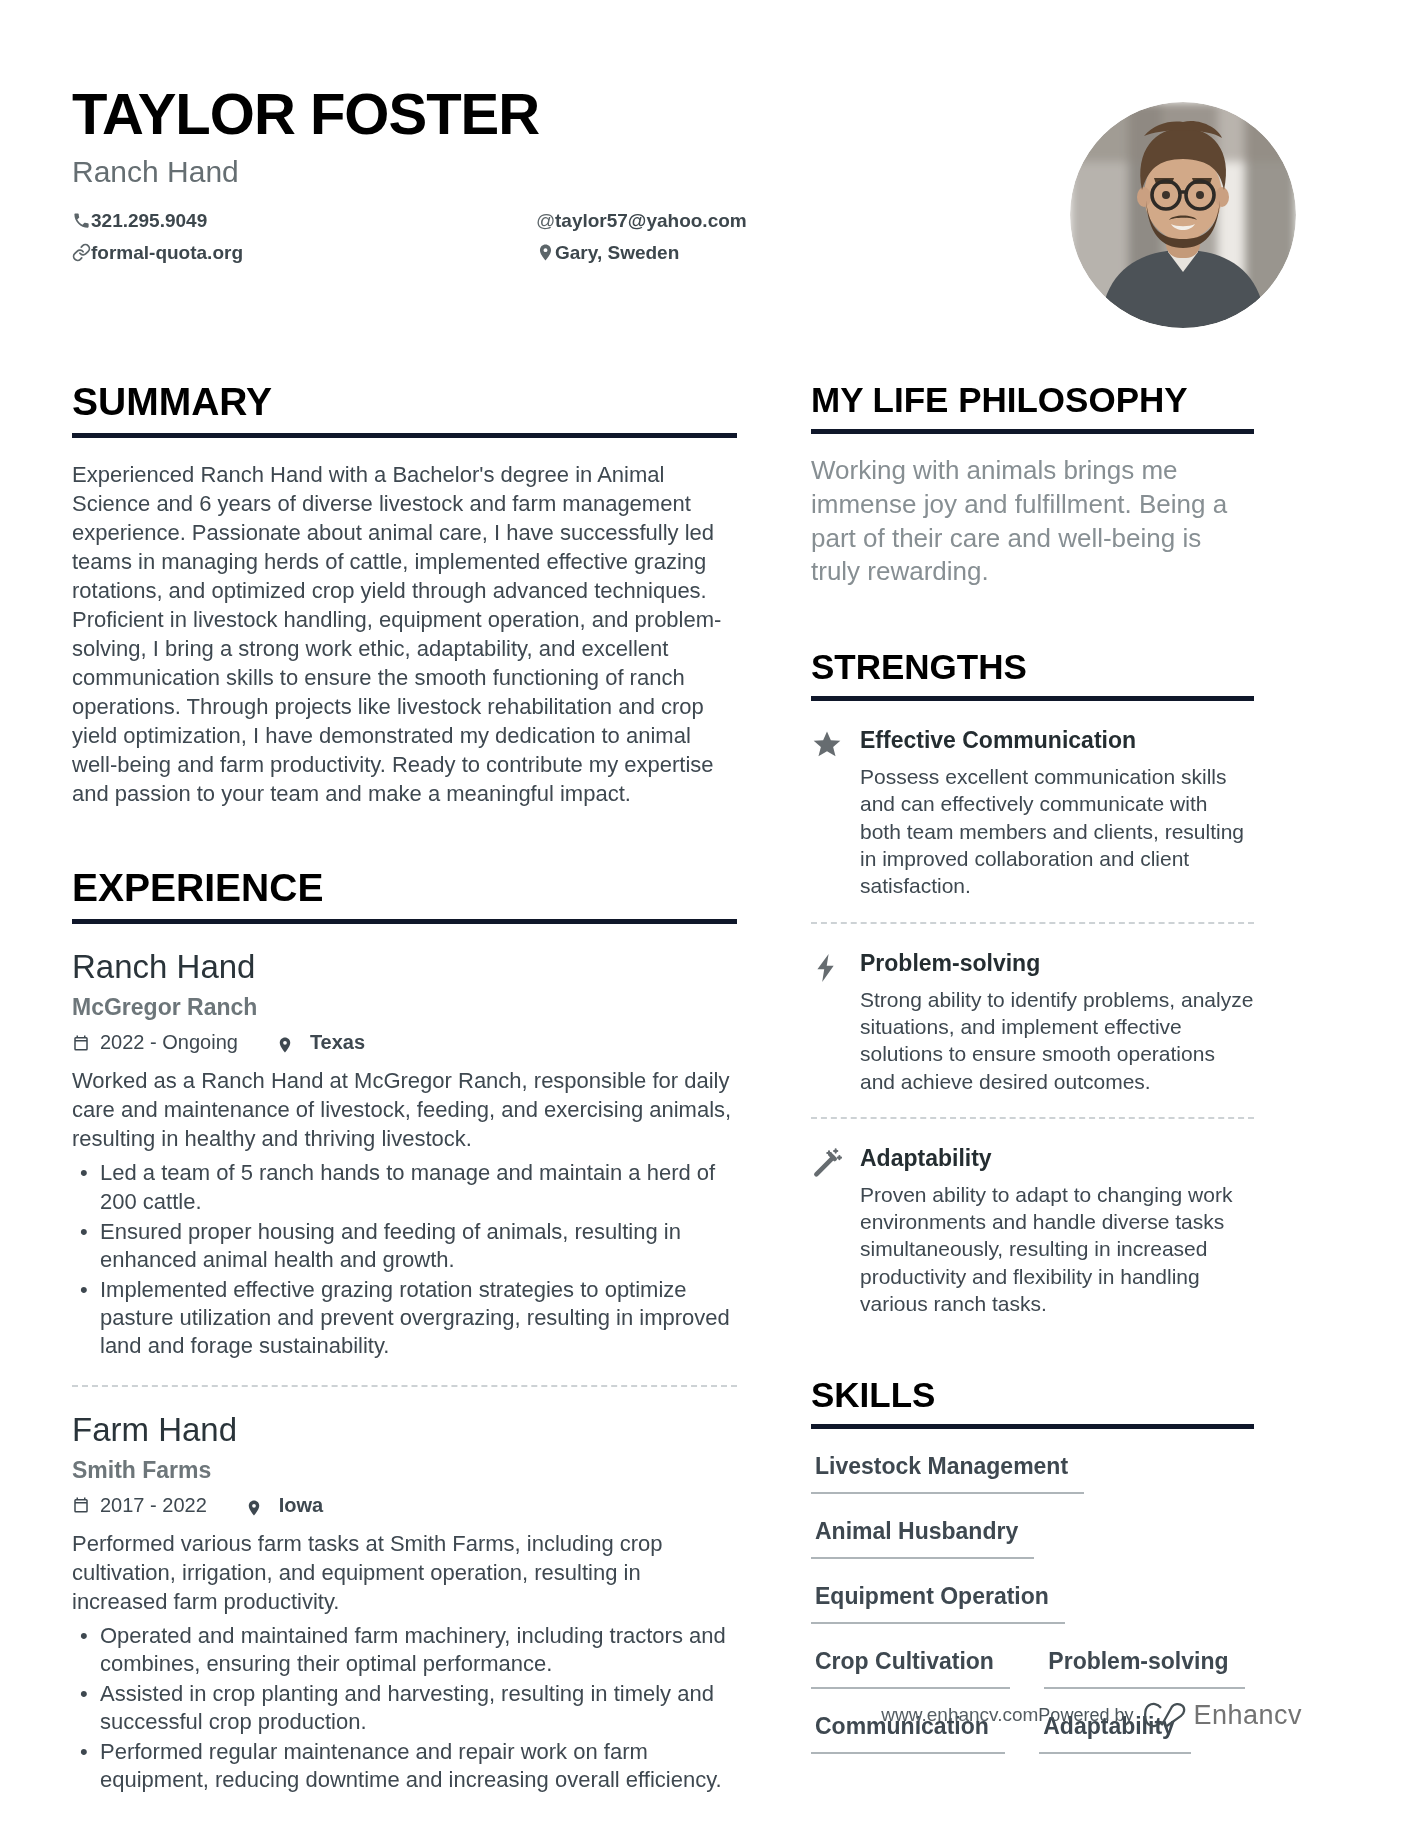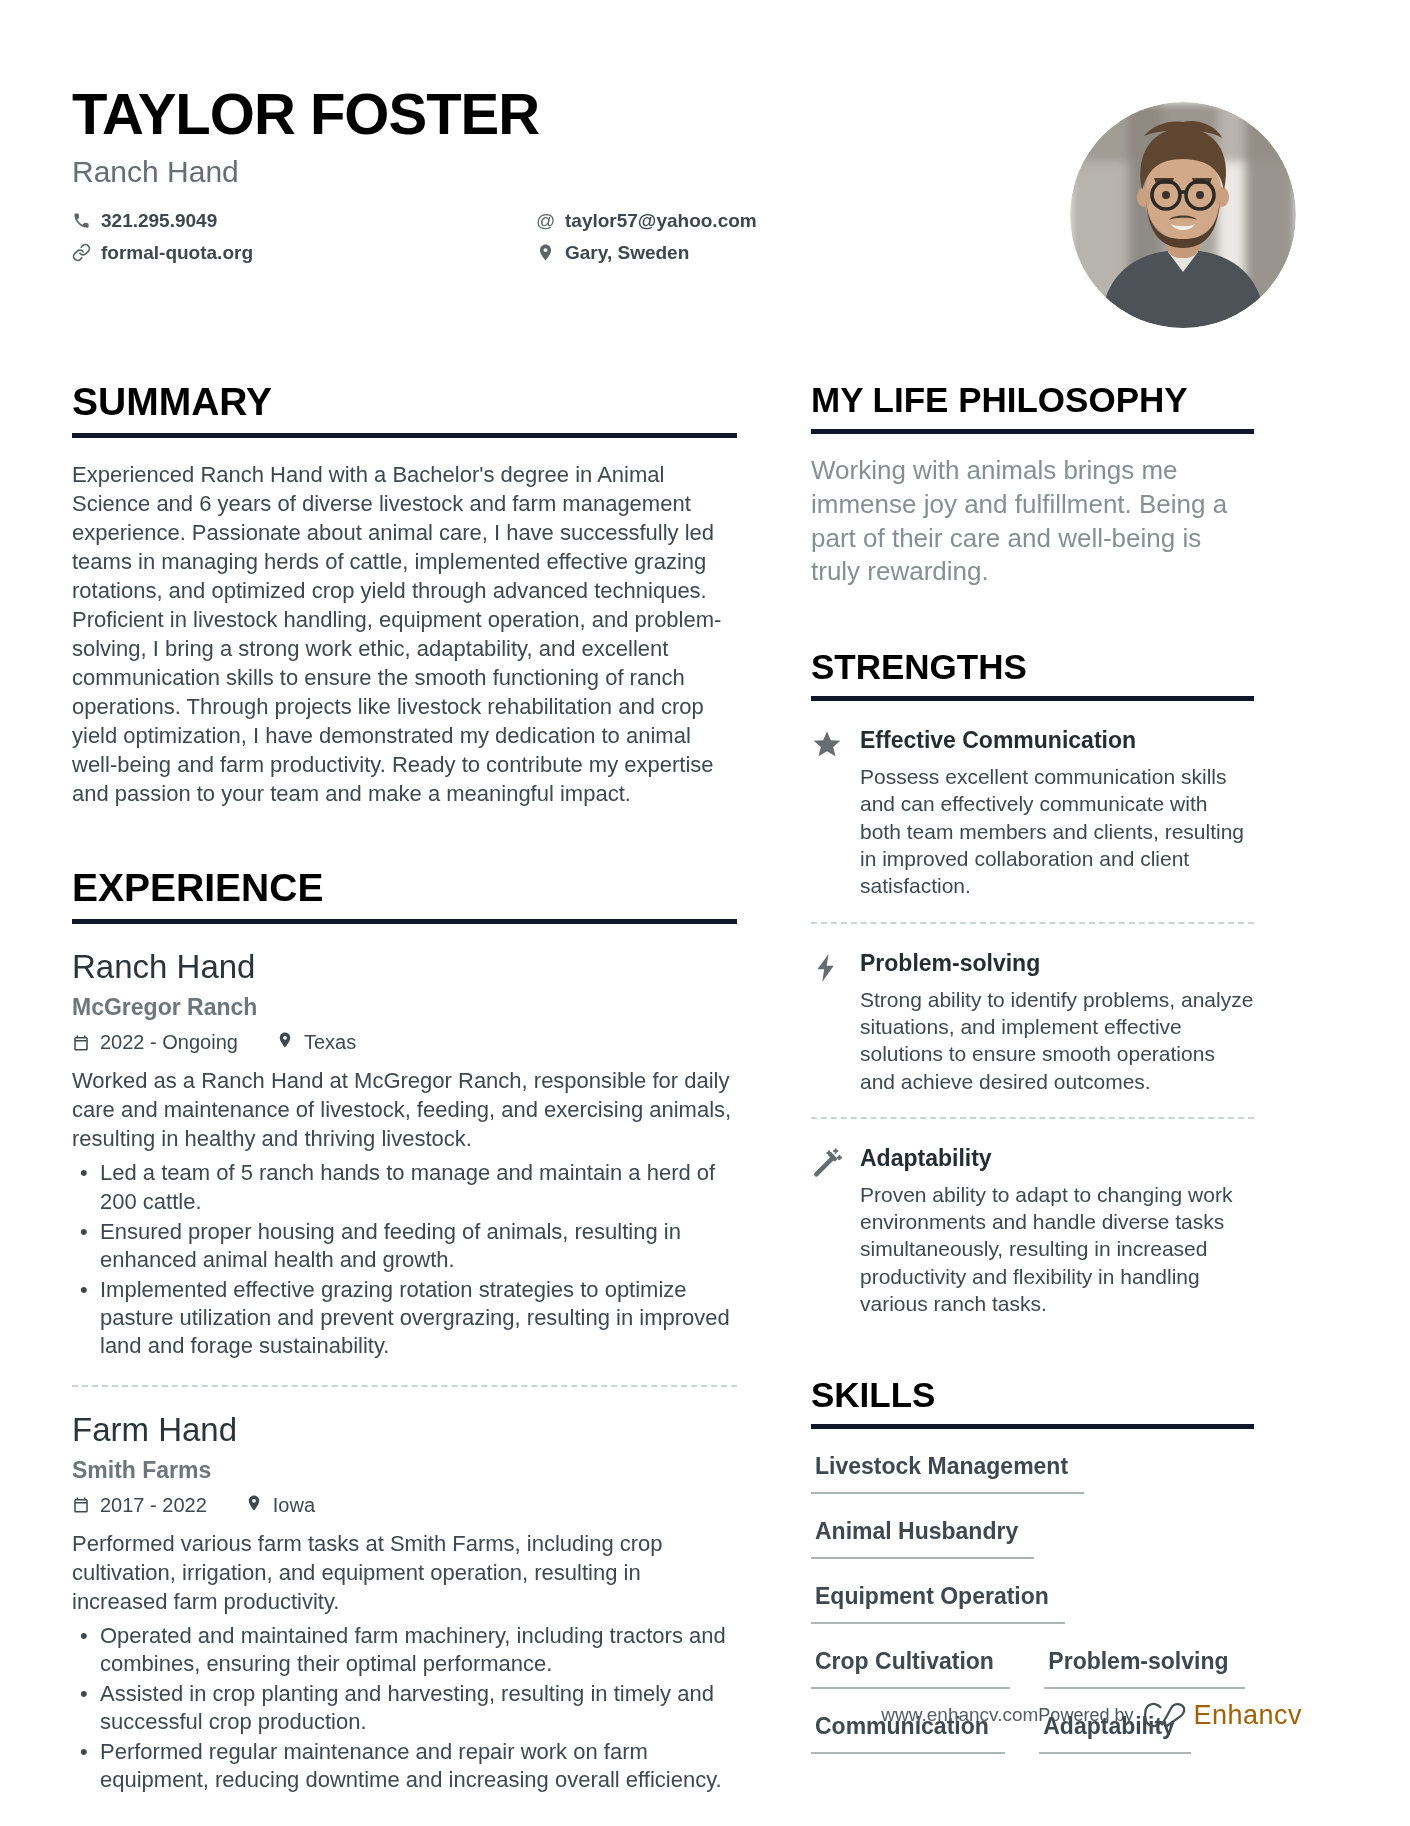--- a/index.html
+++ b/index.html
@@ -11,21 +11,21 @@
   }
 
   
   .header { display:flex; justify-content:space-between; align-items:flex-start; }
   .name { font-size:58px; font-weight:800; color:#000000; letter-spacing:-1px; line-height:1.05; }
   .subtitle { font-size:30px; color:#656e72; margin-top:10px; }
   .contact-grid {
     margin-top:16px; display:grid; grid-template-columns:464px auto;
     grid-auto-rows:32px; align-items:center; font-size:19px; font-weight:700; color:#3d474d;
   }
-  .contact { display:flex; align-items:center; gap:10px; }
+  .contact { display:flex; align-items:center; }
   .contact .ci { width:19px; height:19px; flex:0 0 19px; color:#5c6569; }
   .contact .at { font-size:19px; font-weight:400; color:#5c6569; width:19px; text-align:center; }
   .avatar { width:226px; height:226px; border-radius:50%; overflow:hidden; margin-top:18px; flex:0 0 226px; }
 
   
   .columns { display:flex; margin-top:52px; }
   .col-left  { width:665px; margin-right:74px; }
   .col-right { width:443px; }
 
   h2.sec {
@@ -37,21 +37,21 @@
   .body-text { font-size:22px; line-height:1.32; color:#3e4850; }
 
   section.block { margin-bottom:58px; }
   section.block p.lead { margin-top:22px; }
 
   
   .xp-title { font-size:33px; font-weight:400; color:#2a343a; margin-top:24px; }
   .xp-company { font-size:23px; font-weight:700; color:#6d767a; margin-top:8px; }
   .xp-meta { display:flex; align-items:center; gap:10px; margin-top:10px; font-size:20px; font-weight:400; color:#3e4850; }
   .xp-meta .mi { width:18px; height:18px; color:#3e4850; }
-  .xp-meta .loc { margin-left:28px; display:flex; align-items:flex-start; gap:10px; }
+  .xp-meta .loc { margin-left:28px; display:flex; align-items:flex-end; gap:16px;font-weight:bold; }
   .xp-desc { margin-top:12px; }
   ul.bullets { list-style:none; margin-top:6px; }
   ul.bullets li { position:relative; padding-left:28px; font-size:22px; line-height:1.28; color:#3e4850; margin-top:2px; }
   ul.bullets li::before { content:"•"; position:absolute; left:8px; top:0; color:#3e4850; }
   .dash-divider { border:none; border-top:2px dashed #cdd2d5; margin:24px 0 0 0; }
 
   
   .philosophy { font-size:26px; line-height:1.3; color:#878f93; margin-top:20px; }
   .strength { display:flex; gap:17px; margin-top:26px; }
   .strength .si { width:32px; height:32px; flex:0 0 32px; color:#5f6669; margin-top:2px; }
@@ -69,21 +69,21 @@
 
   
   .footer {
     position:absolute; left:114px; right:108px; top:1698px;
     display:flex; justify-content:flex-end; align-items:center;
   }
   .footer-site { font-size:19px; color:#555e63; }
   .powered { display:flex; align-items:center; gap:4px; }
   .powered-label { font-size:18px; color:#4a545a; }
   .brand-logo { width:52px; height:34px; color:#454f54; }
-  .brand-name { font-size:27px; color:#a16207; letter-spacing:0.5px; }
+  .brand-name { font-size:27px; color:#737373; letter-spacing:0.5px; }
 </style>
 </head>
 <body>
 
 <div class="page">
 
   <header class="header">
     <div class="header-left">
       <h1 class="name">TAYLOR FOSTER</h1>
       <div class="subtitle">Ranch Hand</div>

